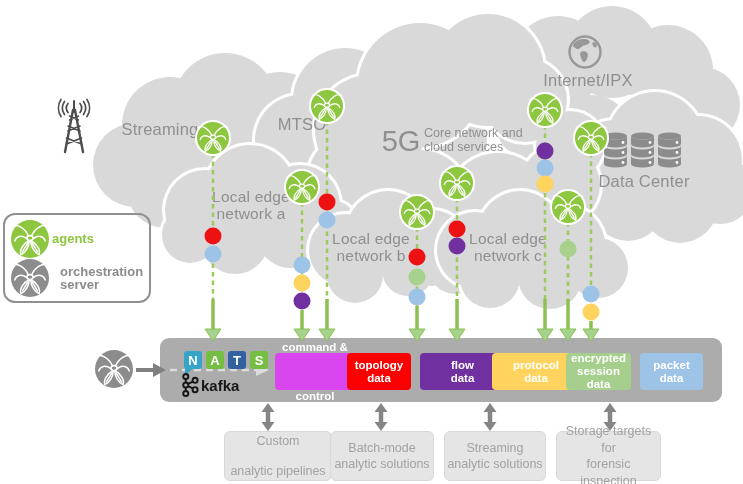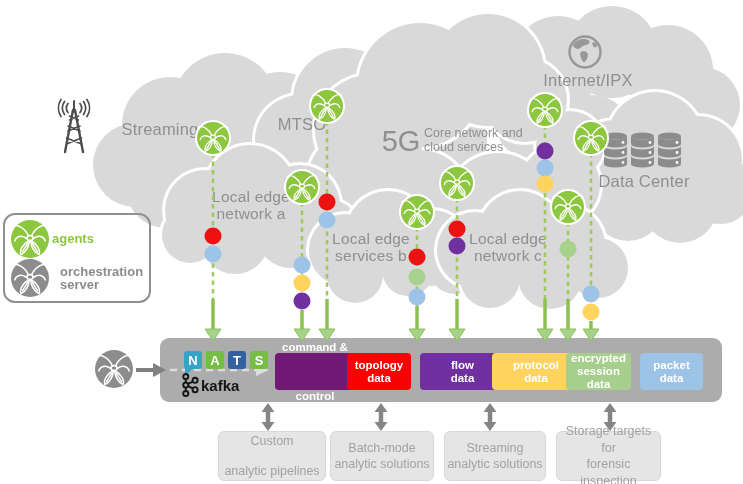--- a/index.html
+++ b/index.html
@@ -266,21 +266,21 @@
     <span>cloud services</span>
   </div>
   <div class="cloud-label" style="left:588px;top:80px">Internet/IPX</div>
   <div class="cloud-label" style="left:644px;top:181px">Data Center</div>
   <div class="cloud-label two" style="left:251px;top:205px">
     <span>Local edge</span><br>
     <span>network a</span>
   </div>
   <div class="cloud-label two" style="left:371px;top:247px">
     <span>Local edge</span><br>
-    <span>services b</span>
+    <span>network b</span>
   </div>
   <div class="cloud-label two" style="left:508px;top:247px">
     <span>Local edge</span><br>
     <span>network c</span>
   </div>
 
   <div class="bar"></div>
 
   <svg class="layer" id="lines-svg" style="z-index:5">
       <g>
@@ -455,21 +455,21 @@
           <circle cx="8" cy="25" r="3"></circle>
         <circle cx="19" cy="9.5" r="3"></circle>
           <circle cx="19" cy="20.5" r="3"></circle>
         <path d="M8 8 L8 12 M8 18 L8 22 M10.6 13.6 L16.4 10.9 M10.6 16.4 L16.4 19.1"></path>
       </g>
     </svg>
     <span class="kafka-label">kafka</span>
   </div>
 
   <div id="channels" style="position:absolute;left:0;top:0;z-index:7">
-      <div class="channel" style="left: 275px; width: 80px; background: #701a75; color: rgb(255, 255, 255); gap: 36px;">
+      <div class="channel" style="left: 275px; width: 80px; background: #d946ef; color: rgb(255, 255, 255); gap: 36px;">
         <span>command &amp;</span>
         <span>control</span>
       </div>
       <div class="channel" style="left: 347px; width: 64px; background: rgb(251, 0, 0); color: rgb(255, 255, 255);">
         <span>topology</span>
         <span>data</span>
       </div>
       <div class="channel" style="left: 420px; width: 85px; background: rgb(112, 48, 160); color: rgb(255, 255, 255);">
         <span>flow</span>
         <span>data</span>
@@ -481,21 +481,21 @@
       <div class="channel" style="left: 566px; width: 65px; background: rgb(166, 206, 140); color: rgb(255, 255, 255);">
         <span>encrypted</span>
         <span>session data</span>
       </div>
       <div class="channel" style="left: 640px; width: 63px; background: rgb(157, 195, 230); color: rgb(255, 255, 255);">
         <span>packet</span>
         <span>data</span>
       </div>
     </div>
   <div id="pipelines" style="position:absolute;left:0;top:0;z-index:7">
-      <div class="pipeline" style="left: 218px; width: 108px; gap: 13px;">
+      <div class="pipeline" style="left: 224px; width: 108px; gap: 13px;">
         <span>Custom</span>
         <span>analytic pipelines</span>
       </div>
       <div class="pipeline" style="left: 330px; width: 104px;">
         <span>Batch-mode</span>
         <span>analytic solutions</span>
       </div>
       <div class="pipeline" style="left: 444px; width: 102px;">
         <span>Streaming</span>
         <span>analytic solutions</span>

